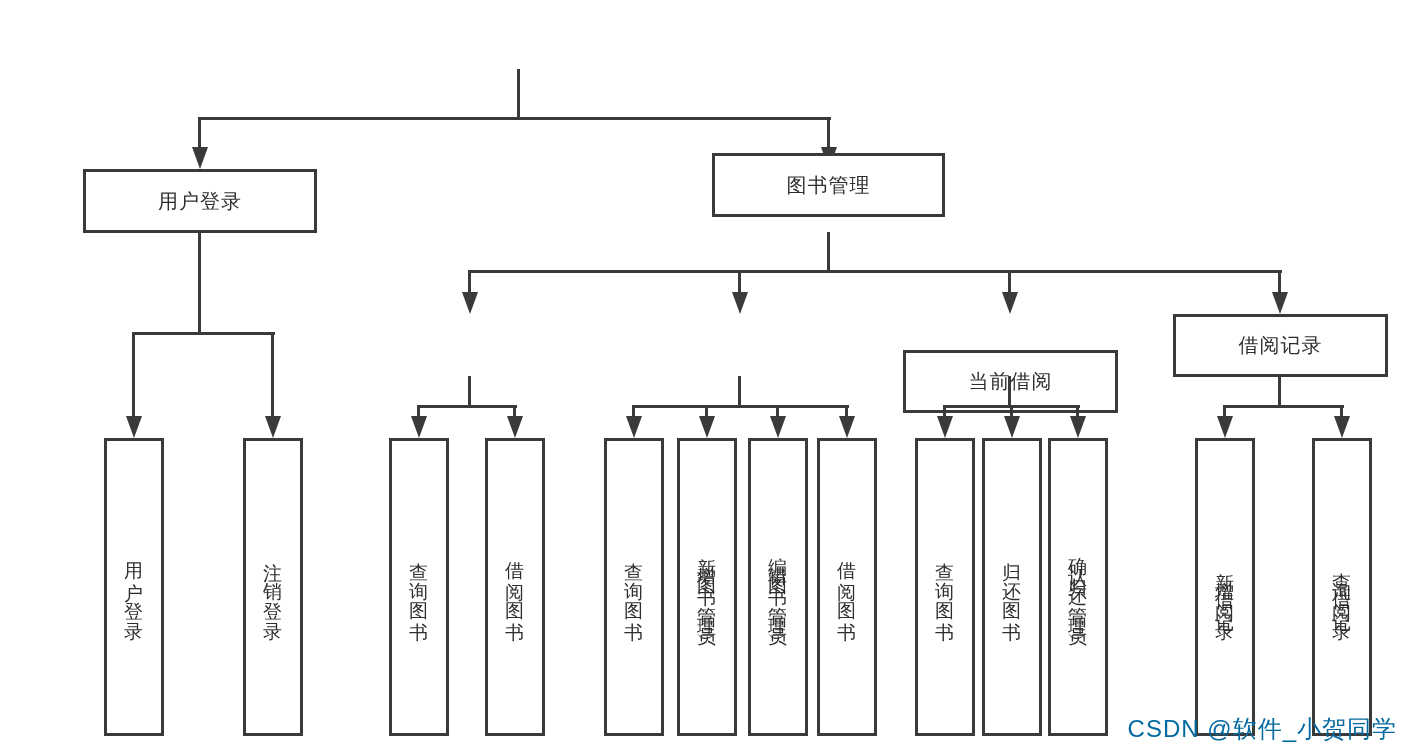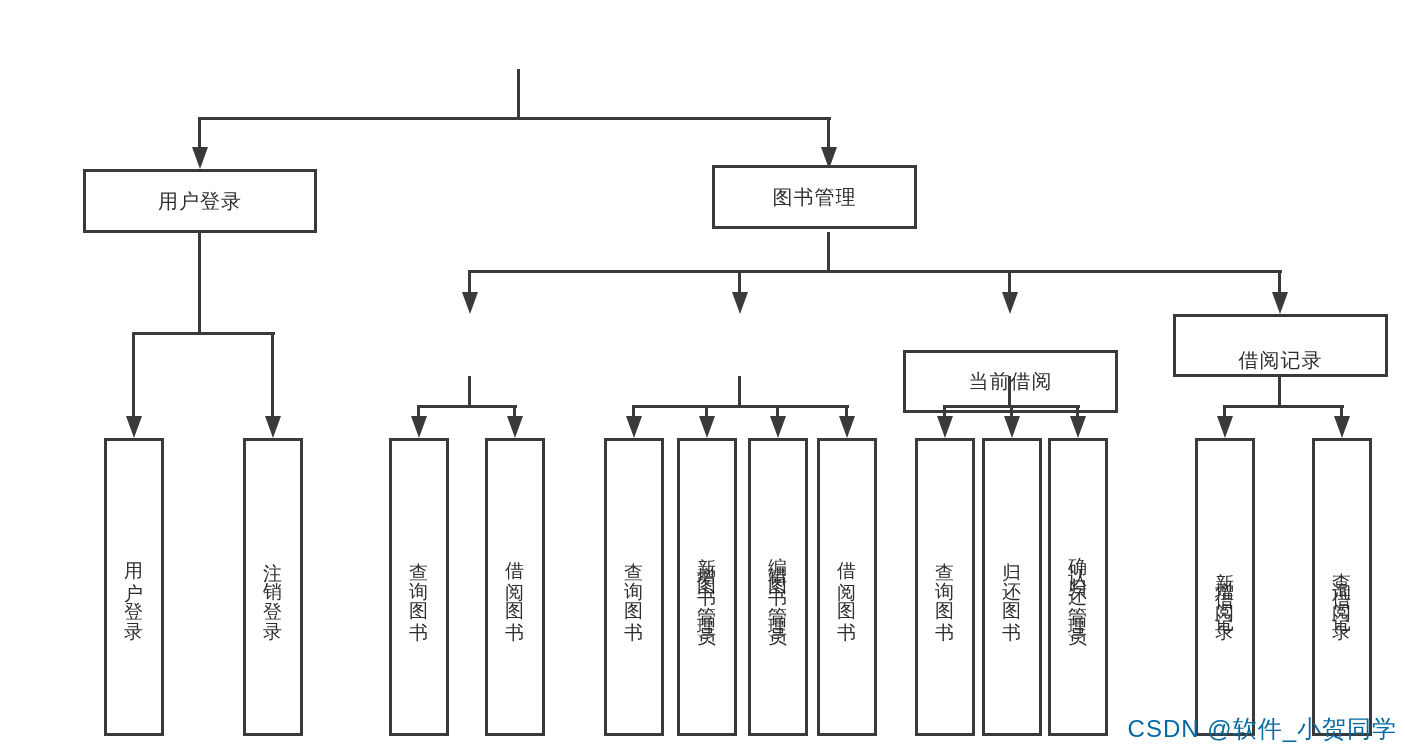--- a/index.html
+++ b/index.html
@@ -73,21 +73,21 @@
   <div class="vline" style="left:517px; top:69px; height:49px;"></div>
   <div class="hline" style="left:198px; top:117px; width:633px;"></div>
   <div class="vline" style="left:198px; top:117px; height:32px;"></div>
   <div class="arrow" style="left:192px; top:147px;"></div>
   <div class="vline" style="left:827px; top:117px; height:32px;"></div>
   <div class="arrow" style="left:821px; top:147px;"></div>
 
   <div class="node" style="left:83px; top:169px; width:234px; height:64px;">
     <span>用户登录</span>
   </div>
-  <div class="node" style="left:712px; top:165px; width:205px; height:64px;">
+  <div class="node" style="left:712px; top:153px; width:233px; height:64px;">
     <span>图书管理</span>
   </div>
 
   <div class="vline" style="left:198px; top:233px; height:100px;"></div>
   <div class="hline" style="left:132px; top:332px; width:143px;"></div>
   <div class="vline" style="left:132px; top:332px; height:86px;"></div>
   <div class="arrow" style="left:126px; top:416px;"></div>
   <div class="vline" style="left:271px; top:332px; height:86px;"></div>
   <div class="arrow" style="left:265px; top:416px;"></div>
 
@@ -98,21 +98,21 @@
   <div class="vline" style="left:738px; top:270px; height:24px;"></div>
   <div class="arrow" style="left:732px; top:292px;"></div>
   <div class="vline" style="left:1008px; top:270px; height:24px;"></div>
   <div class="arrow" style="left:1002px; top:292px;"></div>
   <div class="vline" style="left:1278px; top:270px; height:24px;"></div>
   <div class="arrow" style="left:1272px; top:292px;"></div>
 
   <div class="node" style="left:903px; top:314px; width:215px; height:63px;margin-top:36px;">
     <span>当前借阅</span>
   </div>
-  <div class="node" style="left:1173px; top:314px; width:215px; height:63px;align-items:flex-end;">
+  <div class="node" style="left:1173px; top:314px; width:215px; height:63px;">
     <span>借阅记录</span>
   </div>
 
   <div class="vline" style="left:468px; top:376px; height:30px;"></div>
   <div class="hline" style="left:417px; top:405px; width:100px;"></div>
   <div class="vline" style="left:417px; top:405px; height:13px;"></div>
   <div class="arrow" style="left:411px; top:416px;"></div>
   <div class="vline" style="left:513px; top:405px; height:13px;"></div>
   <div class="arrow" style="left:507px; top:416px;"></div>
 

